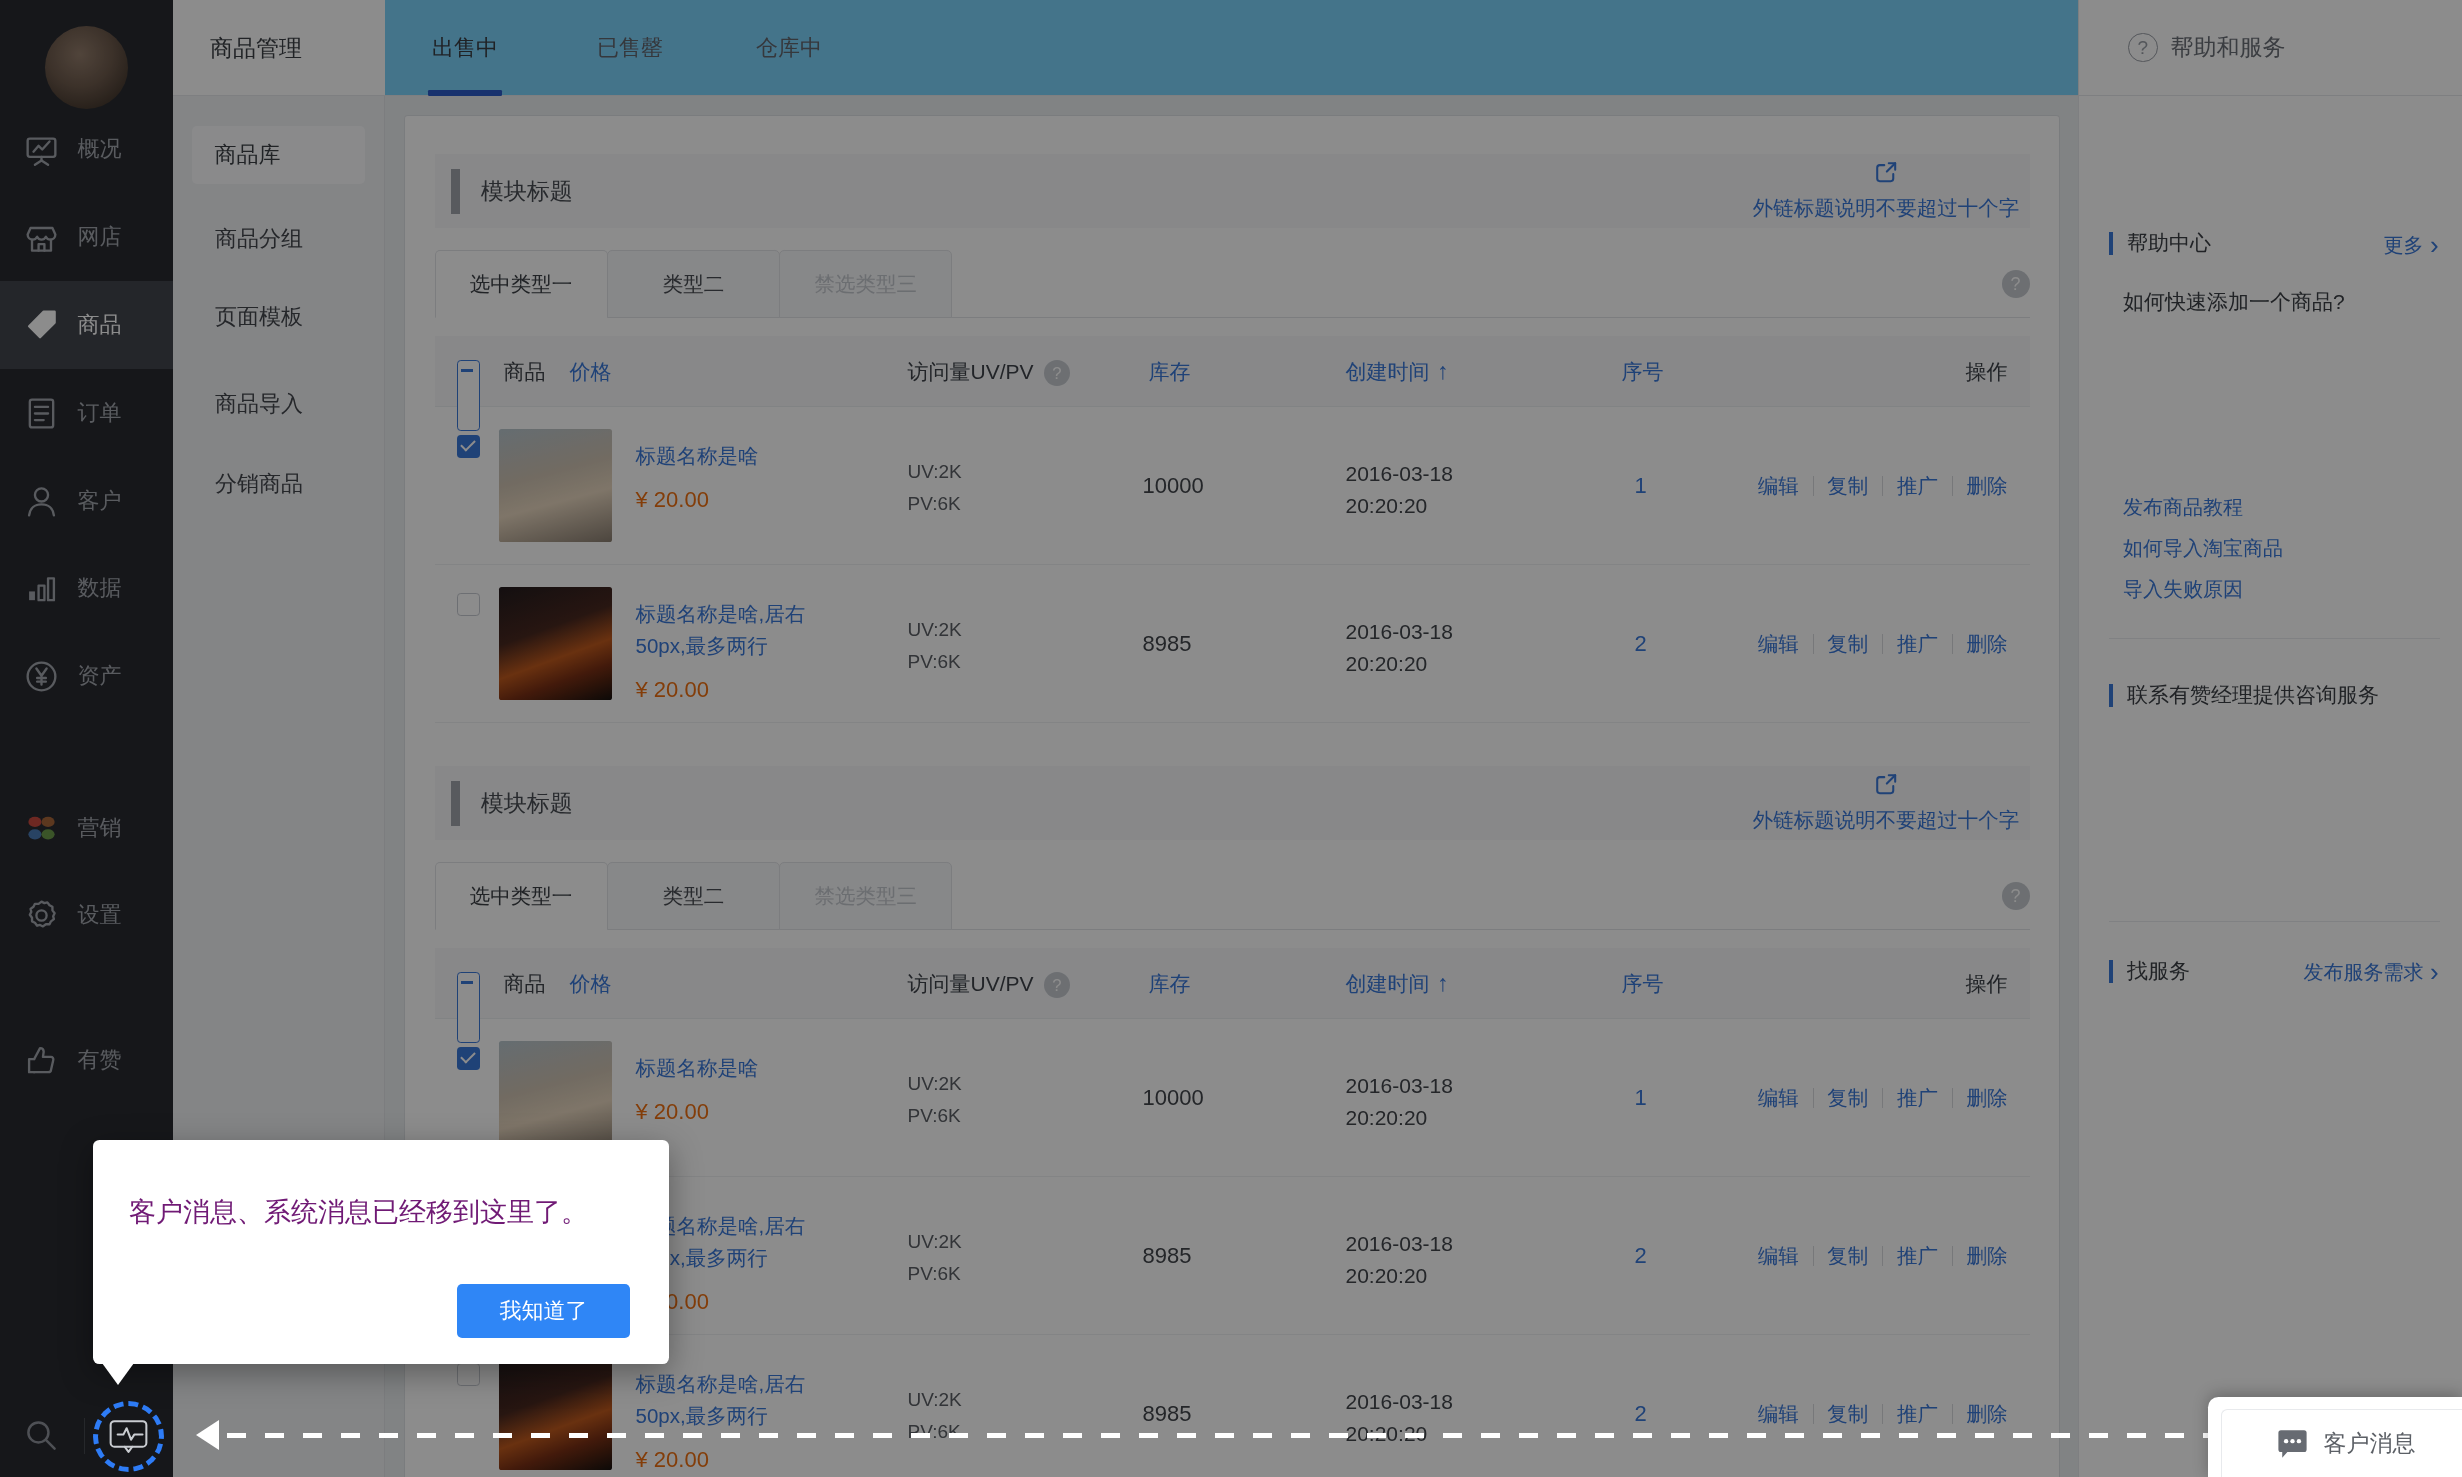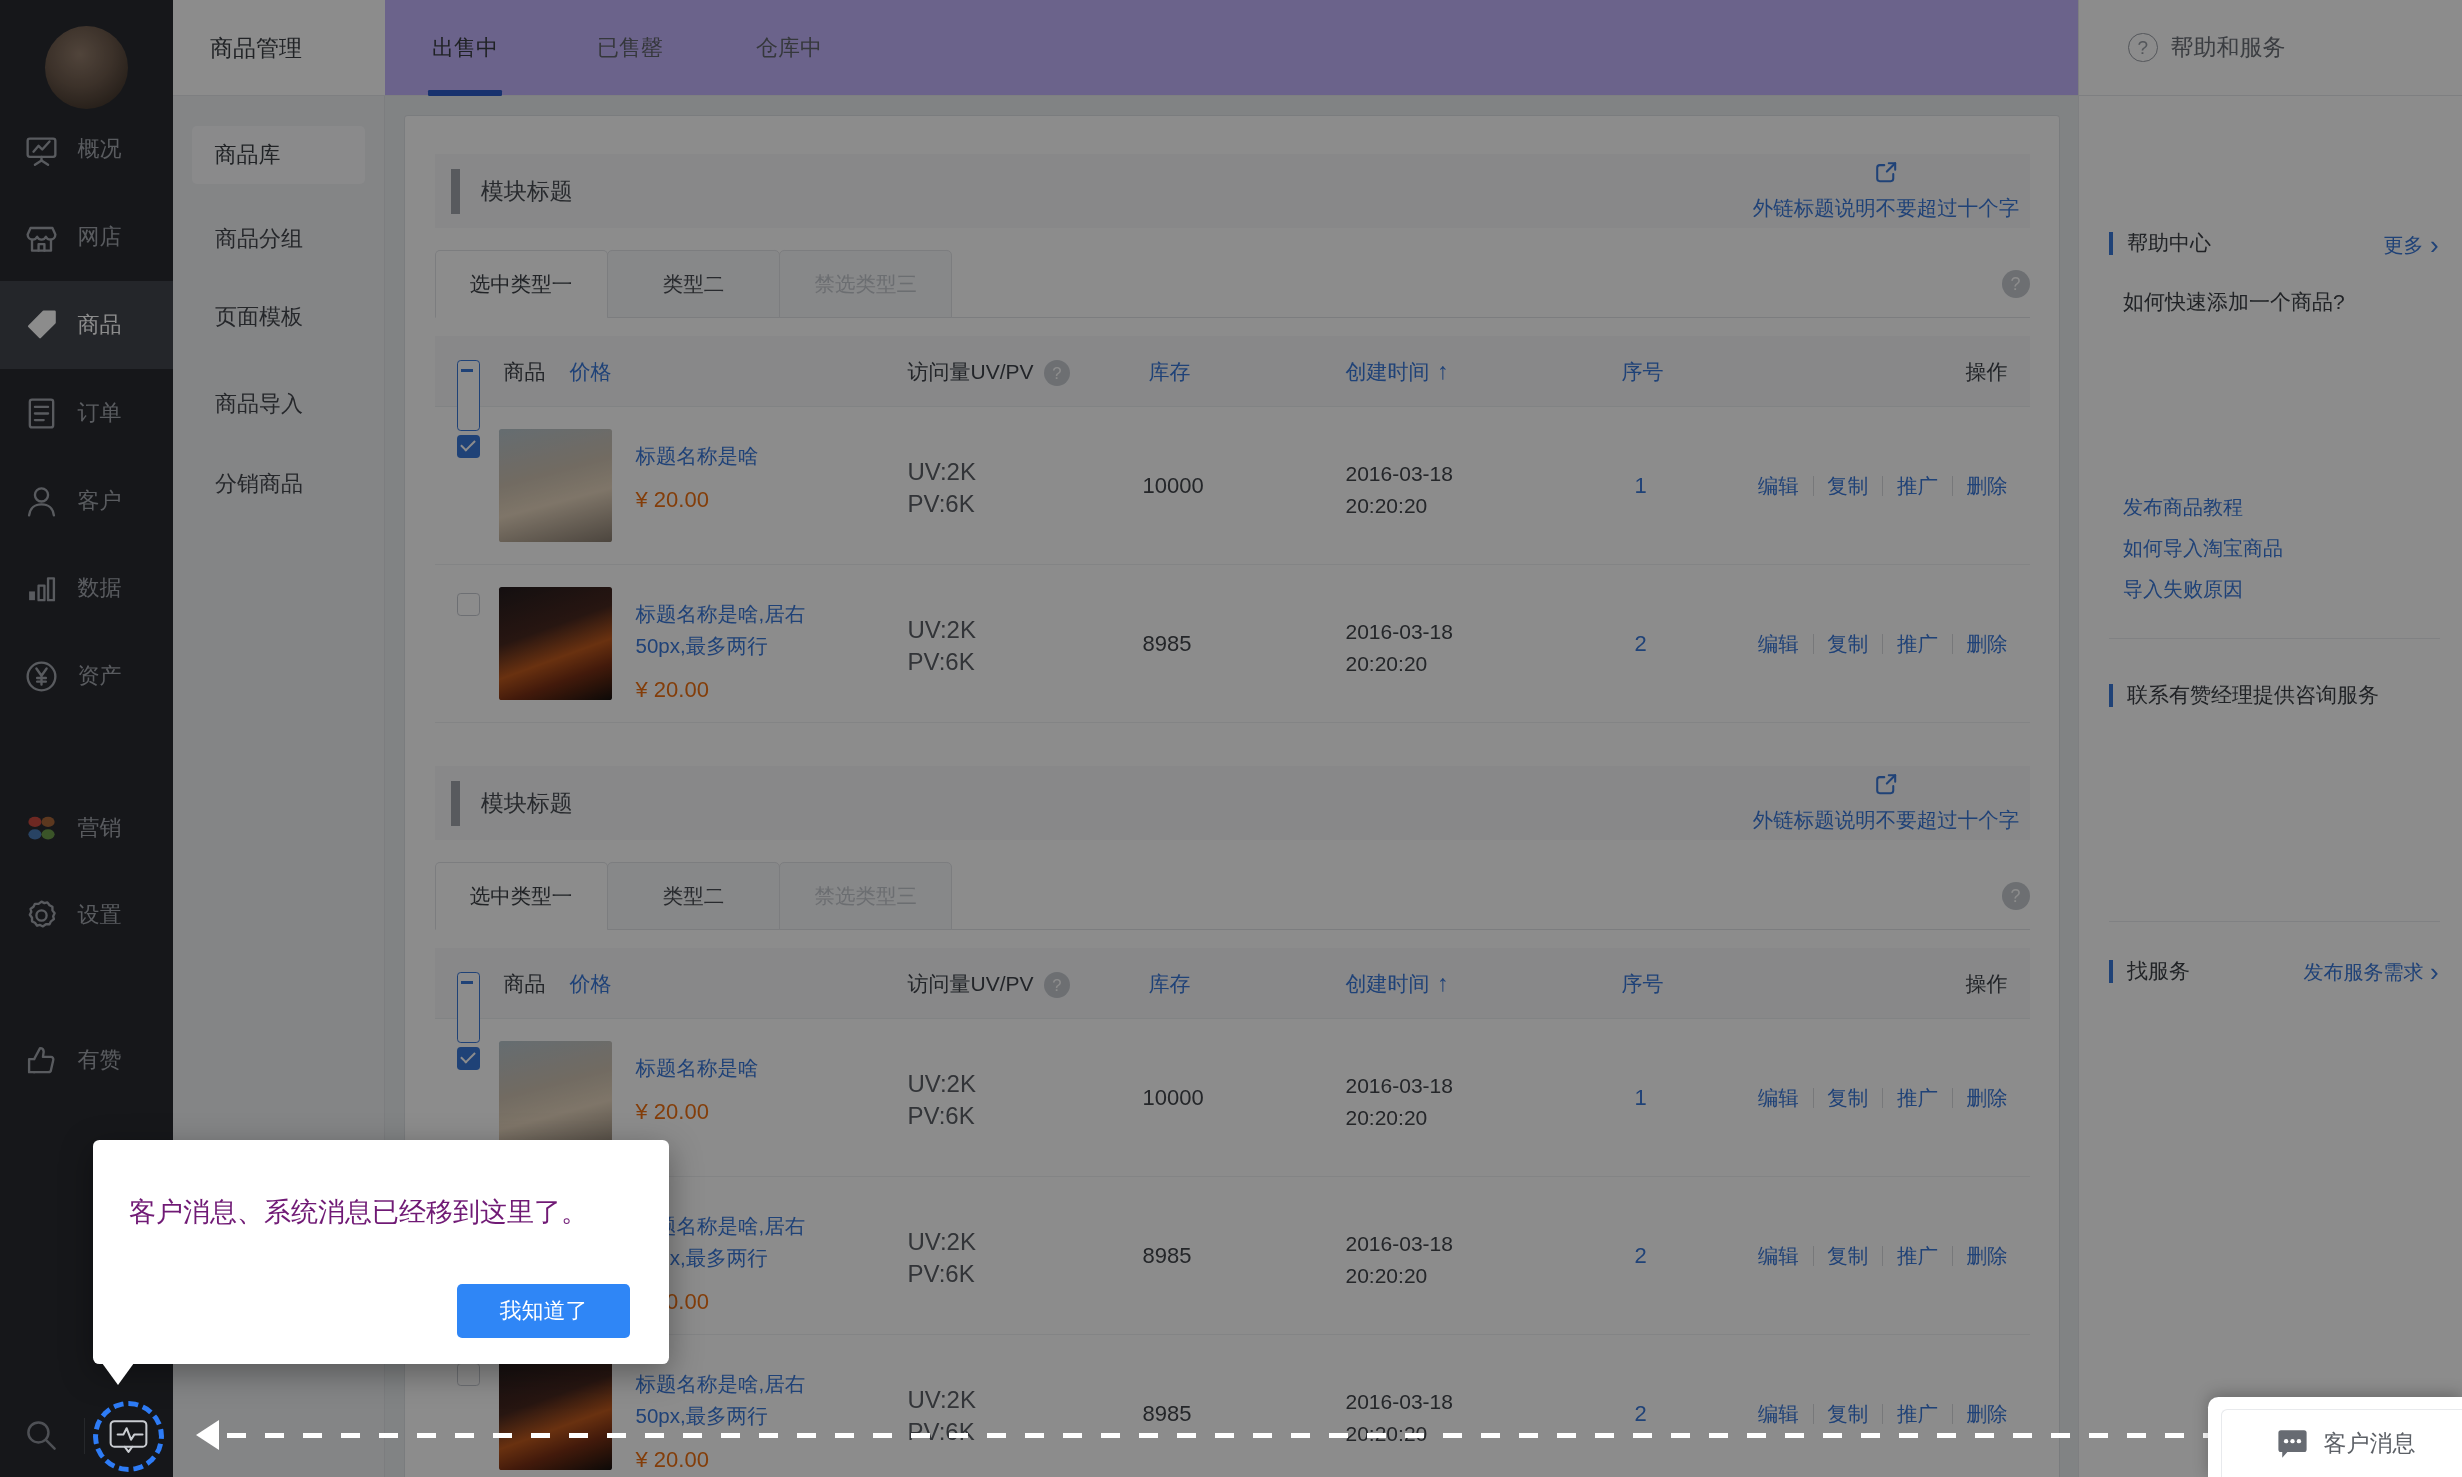--- a/index.html
+++ b/index.html
@@ -27,21 +27,21 @@
   #pside-divider { position:absolute; left:84px; top:1418px; width:1.3px; height:36px; background:#46494f; }
 
   
   #secondary-sidebar { position:absolute; left:173px; top:0; width:212px; height:1477px; background:#f1f2f5; border-right:0.6px solid #e2e4e8; z-index:5; }
   #ss-header { position:absolute; left:0; top:0; width:212px; height:96px; background:#fff; border-bottom:0.6px solid #e6e8eb; }
   #ss-title { position:absolute; left:37px; top:0; line-height:96px; font-size:23px; color:#3c4046; font-weight:500; }
   .snav { position:absolute; left:0; width:212px; height:38px; line-height:38px; padding-left:42px; font-size:22px; color:#44484e; cursor:pointer; }
   .snav.selected { left:19px; width:173px; height:58px; line-height:58px; padding-left:22.4px; background:#fbfcfd; border-radius:5.1px; color:#3c4046; }
 
   
-  #topbar-tabs { position:absolute; left:385px; top:0; width:1693px; height:96px; background:#c4b5fd; border-bottom:0.6px solid #e6e8eb; z-index:4;font-family:Liberation Serif, serif; }
+  #topbar-tabs { position:absolute; left:385px; top:0; width:1693px; height:96px; background:#7dd3fc; border-bottom:0.6px solid #e6e8eb; z-index:4;font-family:Liberation Serif, serif; }
   .ttab { position:absolute; top:0; height:96px; line-height:96px; font-size:22px; color:#62666e; cursor:pointer; }
   .ttab.active { color:#3a3e44; }
   .ttab.active::after { content:""; position:absolute; left:-3.8px; right:-3.8px; bottom:0; height:5.8px; background:#2d5cc8; border-radius:1.3px; }
   #topbar-help { position:absolute; left:2078px; top:0; width:385px; height:96px; background:#fff; border-left:0.6px solid #e6e8eb; border-bottom:0.6px solid #e6e8eb;
     display:flex; align-items:center; padding-left:49px; gap:13px; z-index:4; }
   .q-outline { width:29.5px; height:29.5px; border:1.9px solid #989da5; border-radius:50%; color:#989da5; font-size:19px; display:flex; align-items:center; justify-content:center; }
   .q-outline::before { content:"?"; }
   #topbar-help-label { font-size:23px; color:#6b6f77; }
 
   
@@ -102,21 +102,21 @@
   .cb.on { background:#3a78d9; }
   .cb.on::after { content:""; position:absolute; left:4.5px; top:5.1px; width:11.5px; height:5.8px; border-left:2.6px solid #fff; border-bottom:2.6px solid #fff; transform:rotate(-45deg); }
   .cb.off { border:1.9px solid #c7cbd1; background:#fff; }
   .r-check { left:22px; top:28px; }
   .r-img { position:absolute; left:64px; top:22.4px; width:113px; height:113px; border-radius:2.6px; }
   .img-blonde { background:linear-gradient(165deg,#b9c6ce 0%,#cfc3b2 40%,#e7d6bf 62%,#8b7f72 100%); }
   .img-turban { background:linear-gradient(160deg,#241c1e 0%,#48281f 38%,#c05a1e 60%,#7a3014 76%,#17110f 100%); }
   .r-titleblk { position:absolute; left:201px; top:33px; width:263px; }
   .r-title { font-size:20.5px; line-height:32px; color:#3a78d9; cursor:pointer; }
   .r-price { font-size:22px; color:#ef7011; margin-top:15.4px; }
-  .r-uvpv { position:absolute; left:473px; top:49px; font-size:24px; line-height:32px; color:#5c6066; }
+  .r-uvpv { position:absolute; left:473px; top:49px; font-size:19px; line-height:32px; color:#5c6066; }
   .r-stock { position:absolute; left:708px; top:0; height:158px; display:flex; align-items:center; font-size:22px; color:#42464c; }
   .r-date { position:absolute; left:911px; top:51px; font-size:21px; line-height:32px; color:#42464c; }
   .r-index { position:absolute; left:1174px; top:0; height:158px; width:64px; display:flex; align-items:center; justify-content:center; font-size:22px; color:#3a78d9; }
   .r-actions { position:absolute; right:22px; top:0; height:158px; display:flex; align-items:center; font-size:20.5px; }
   .r-actions a { color:#3a78d9; cursor:pointer; white-space:nowrap; }
   .r-actions .sep { width:0.6px; height:20.5px; background:#d9dbde; margin:0 14px; }
 
   
   #dim { position:absolute; inset:0; background:rgba(0,0,0,0.45); z-index:40; }
   #spot-ring { position:absolute; left:93px; top:1401px; width:71px; height:71px; border:5.1px dashed #2e7cf6; border-radius:50%; z-index:50;

